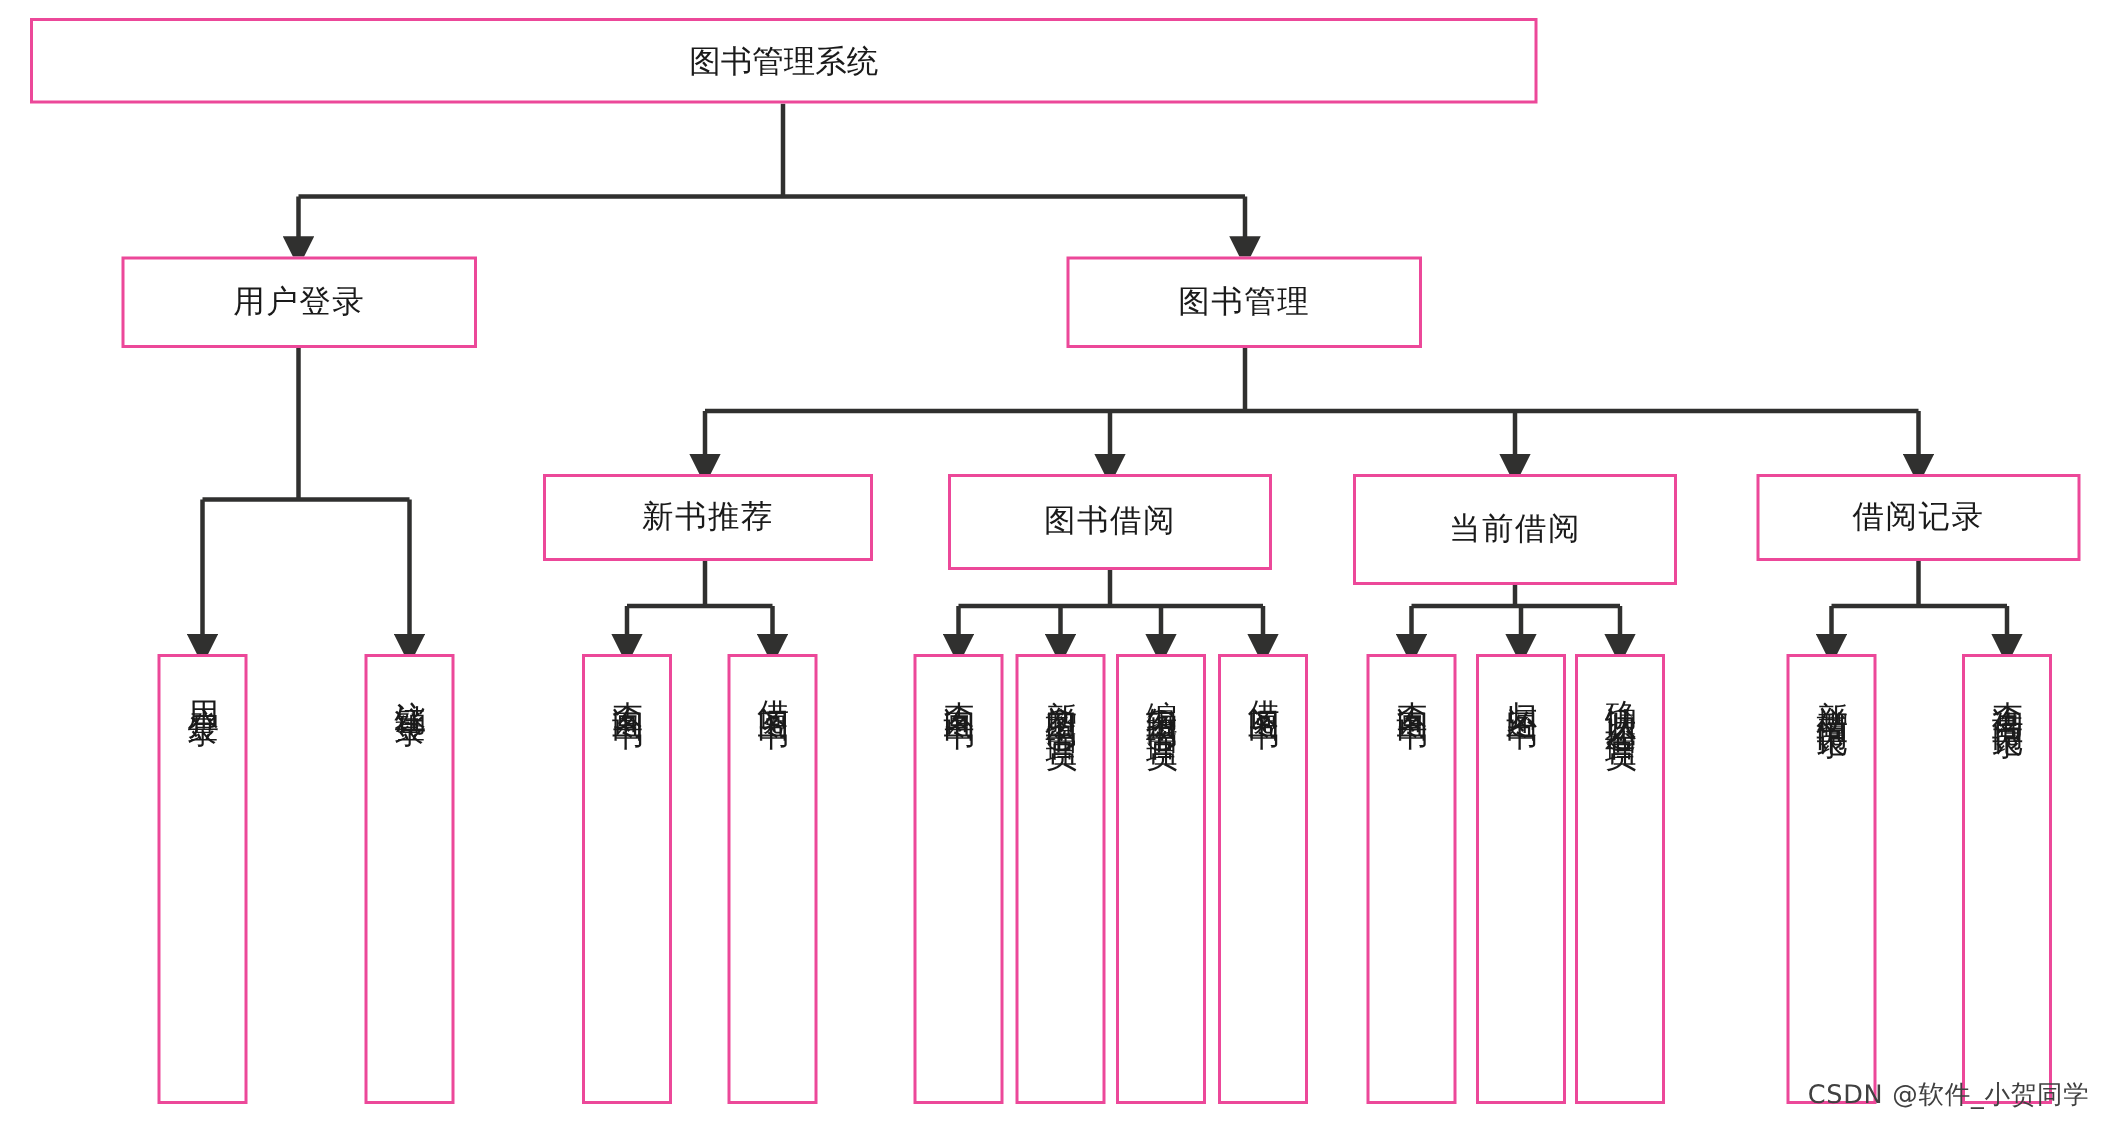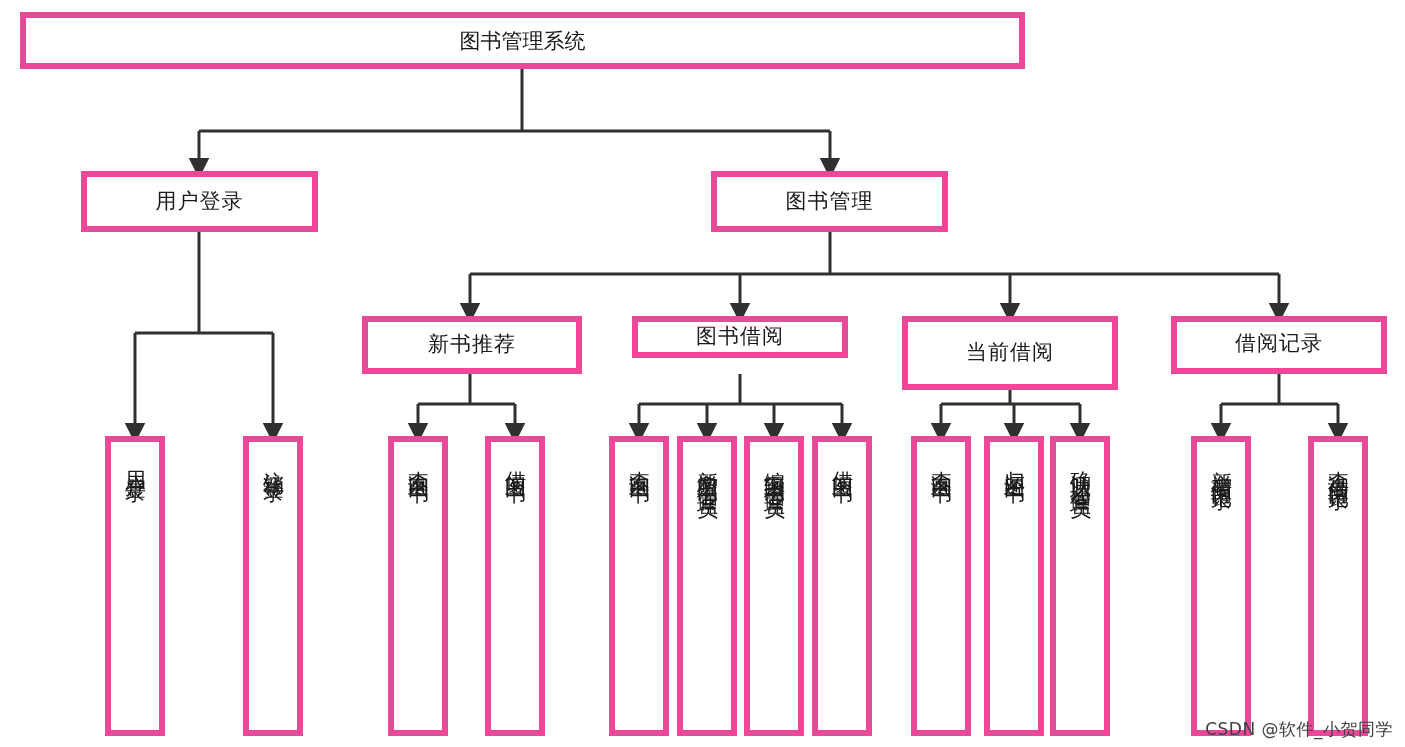--- a/index.html
+++ b/index.html
@@ -16,21 +16,21 @@
   }
   #edges{
     position:absolute;left:0;top:0;
     width:1405px;height:747px;
     pointer-events:none;
   }
   .node{
     position:absolute;
     box-sizing:border-box;
     background:#ffffff;
-    border:6px solid #ec4899;
+    border:2px solid #ec4899;
     display:flex;
     align-items:center;
     justify-content:center;
     color:#1a1a1a;
   }
   .node.h{
     font-size:21px;
     letter-spacing:1px;
     line-height:1.2;
   }
@@ -125,27 +125,27 @@
   <div class="node h" style="left: 81px; top: 171px; width: 237px; height: 61px;">
     <span>用户登录</span>
   </div>
   <div class="node h" style="left: 711px; top: 171px; width: 237px; height: 61px;">
     <span>图书管理</span>
   </div>
 
   <div class="node h" style="left: 362px; top: 316px; width: 220px; height: 58px;">
     <span>新书推荐</span>
   </div>
-  <div class="node h" style="left: 632px; top: 316px; width: 216px; height: 42px;">
+  <div class="node h" style="left: 632px; top: 316px; width: 216px; height: 64px;">
     <span>图书借阅</span>
   </div>
   <div class="node h" style="left: 902px; top: 316px; width: 216px; height: 74px;">
     <span>当前借阅</span>
   </div>
-  <div class="node h" style="left: 1171px; top: 316px; width: 216px; height: 58px; font-family: Liberation Mono, monospace;">
+  <div class="node h" style="left: 1171px; top: 316px; width: 216px; height: 58px;">
     <span>借阅记录</span>
   </div>
 
   <div class="node v" style="left: 105px; top: 436px; width: 60px; height: 300px;">
     <span class="vtext">用户登录</span>
   </div>
   <div class="node v" style="left: 243px; top: 436px; width: 60px; height: 300px;">
     <span class="vtext">注销登录</span>
   </div>
   <div class="node v" style="left: 388px; top: 436px; width: 60px; height: 300px;">

